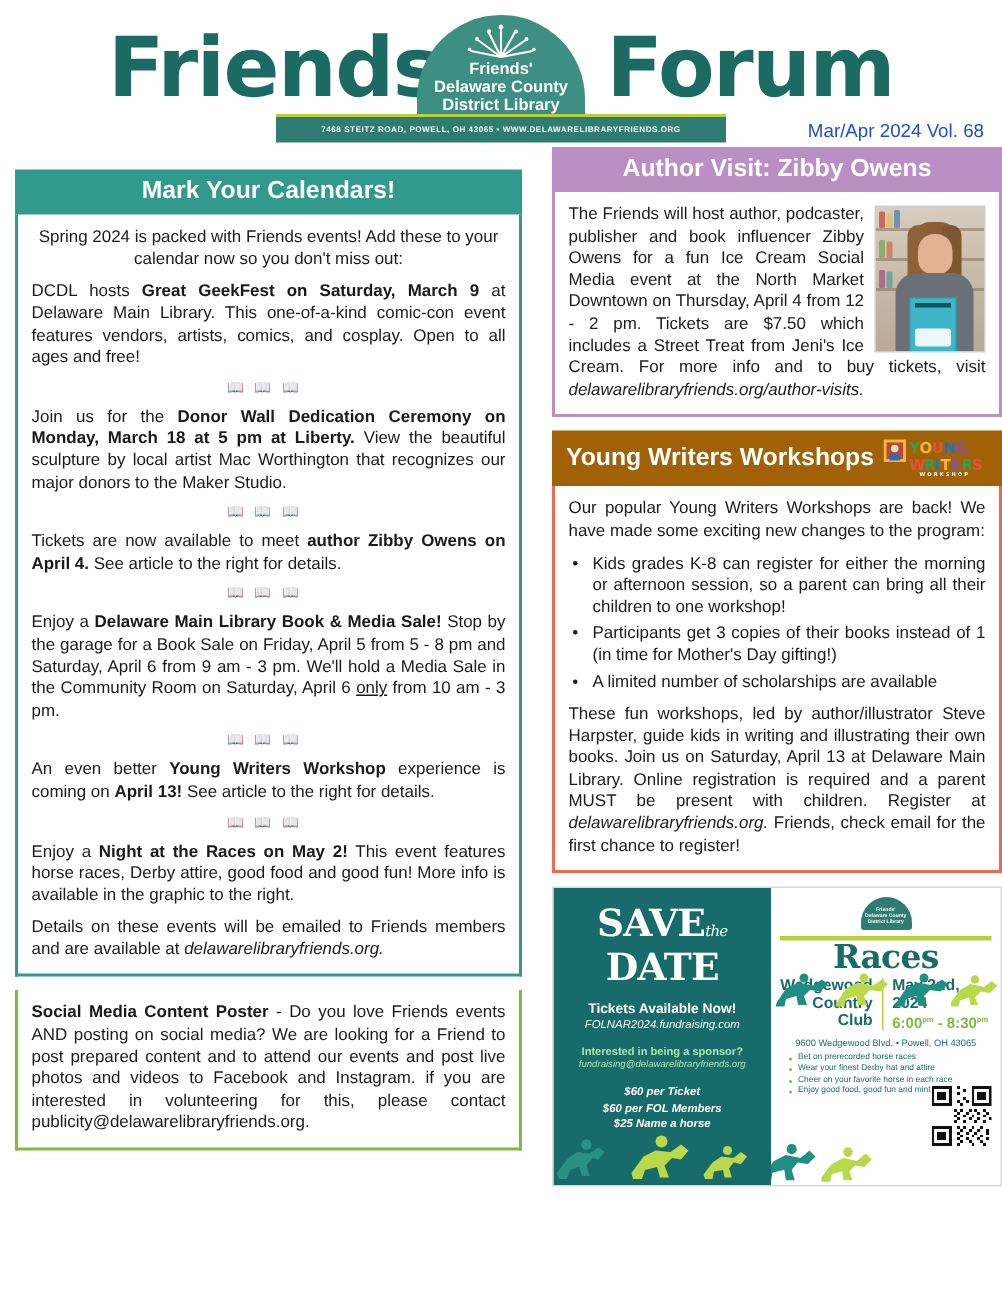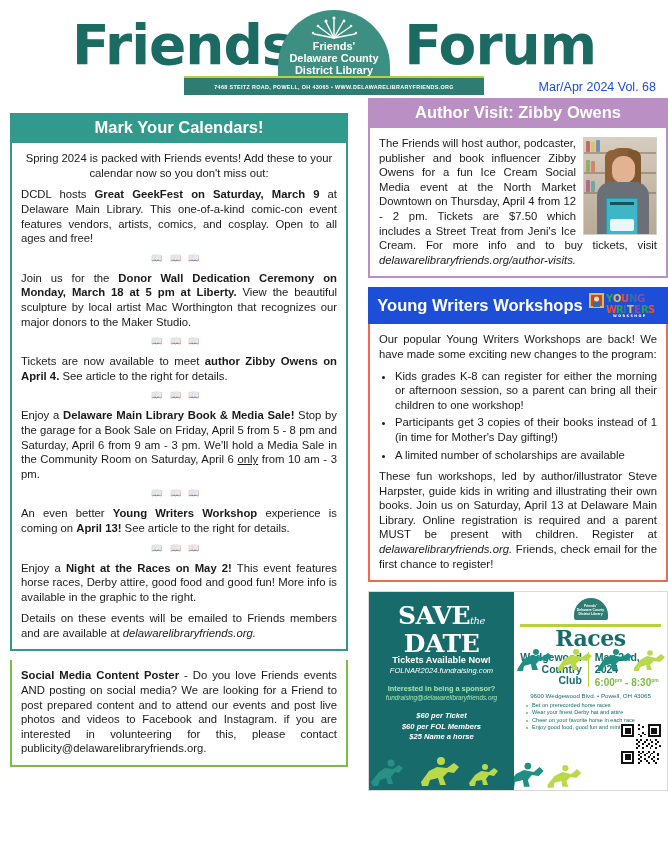--- a/index.html
+++ b/index.html
@@ -77,21 +77,21 @@
     border:2px solid;border-top:none;
     background:#ffffff;
     padding:8px 9px 9px;
     font-size:11.3px;line-height:14.6px;
     text-align:justify;
   }
   .teal .box-head{background:#319a8c;}
   .teal .box-body{border-color:#319a8c;}
   .purple .box-head{background:#b98fc4;}
   .purple .box-body{border-color:#b98fc4;}
-  .orange .box-head{background:#1d4ed8;}
+  .orange .box-head{background:#a16207;}
   .orange .box-body{border-color:#ec6b4e;}
   .green .box-head{background:#7dbb42;}
   .green .box-body{border-color:#7dbb42;}
 
   .p{margin:0 0 7px;}
   .p:last-child{margin-bottom:0;}
   .p.center{text-align:center;}
   b{font-weight:bold;}
   i{font-style:italic;}
   u{text-decoration:underline;}
@@ -146,21 +146,21 @@
     position:relative;overflow:hidden;
     padding:12px 8px 0;box-sizing:border-box;
   }
   .std-left .save{
     font-family:"DejaVu Serif", serif;font-weight:bold;
     color:#ffffff;font-size:25px;line-height:23px;letter-spacing:-.5px;
     text-align:center;
   }
   .std-left .save .the{font-size:10px;font-family:"DejaVu Serif",serif;font-style:italic;font-weight:normal;}
   .std-left .tix{
-    color:#ffffff;font-weight:bold;font-size:9.2px;text-align:center;
+    color:#ffffff;font-weight:bold;font-size:9.2px;text-align:center;margin-top:11px;
   }
   .std-left .tixurl{color:#ffffff;font-style:italic;font-size:7.6px;text-align:center;margin-top:1px;}
   .std-left .spons{color:#a8e6b0;font-weight:bold;font-size:7.4px;text-align:center;margin-top:9px;}
   .std-left .sponsmail{color:#a8e6b0;font-style:italic;font-size:6.4px;text-align:center;margin-top:1px;}
   .std-left .price{color:#ffffff;font-style:italic;font-weight:bold;font-size:7.6px;text-align:center;line-height:10.5px;margin-top:10px;}
   .std-left .horses{position:absolute;left:0;bottom:2px;width:100%;height:42px;}
 
   .std-right{
     flex:1;background:#ffffff;position:relative;overflow:hidden;
     padding:6px 6px 0;box-sizing:border-box;

